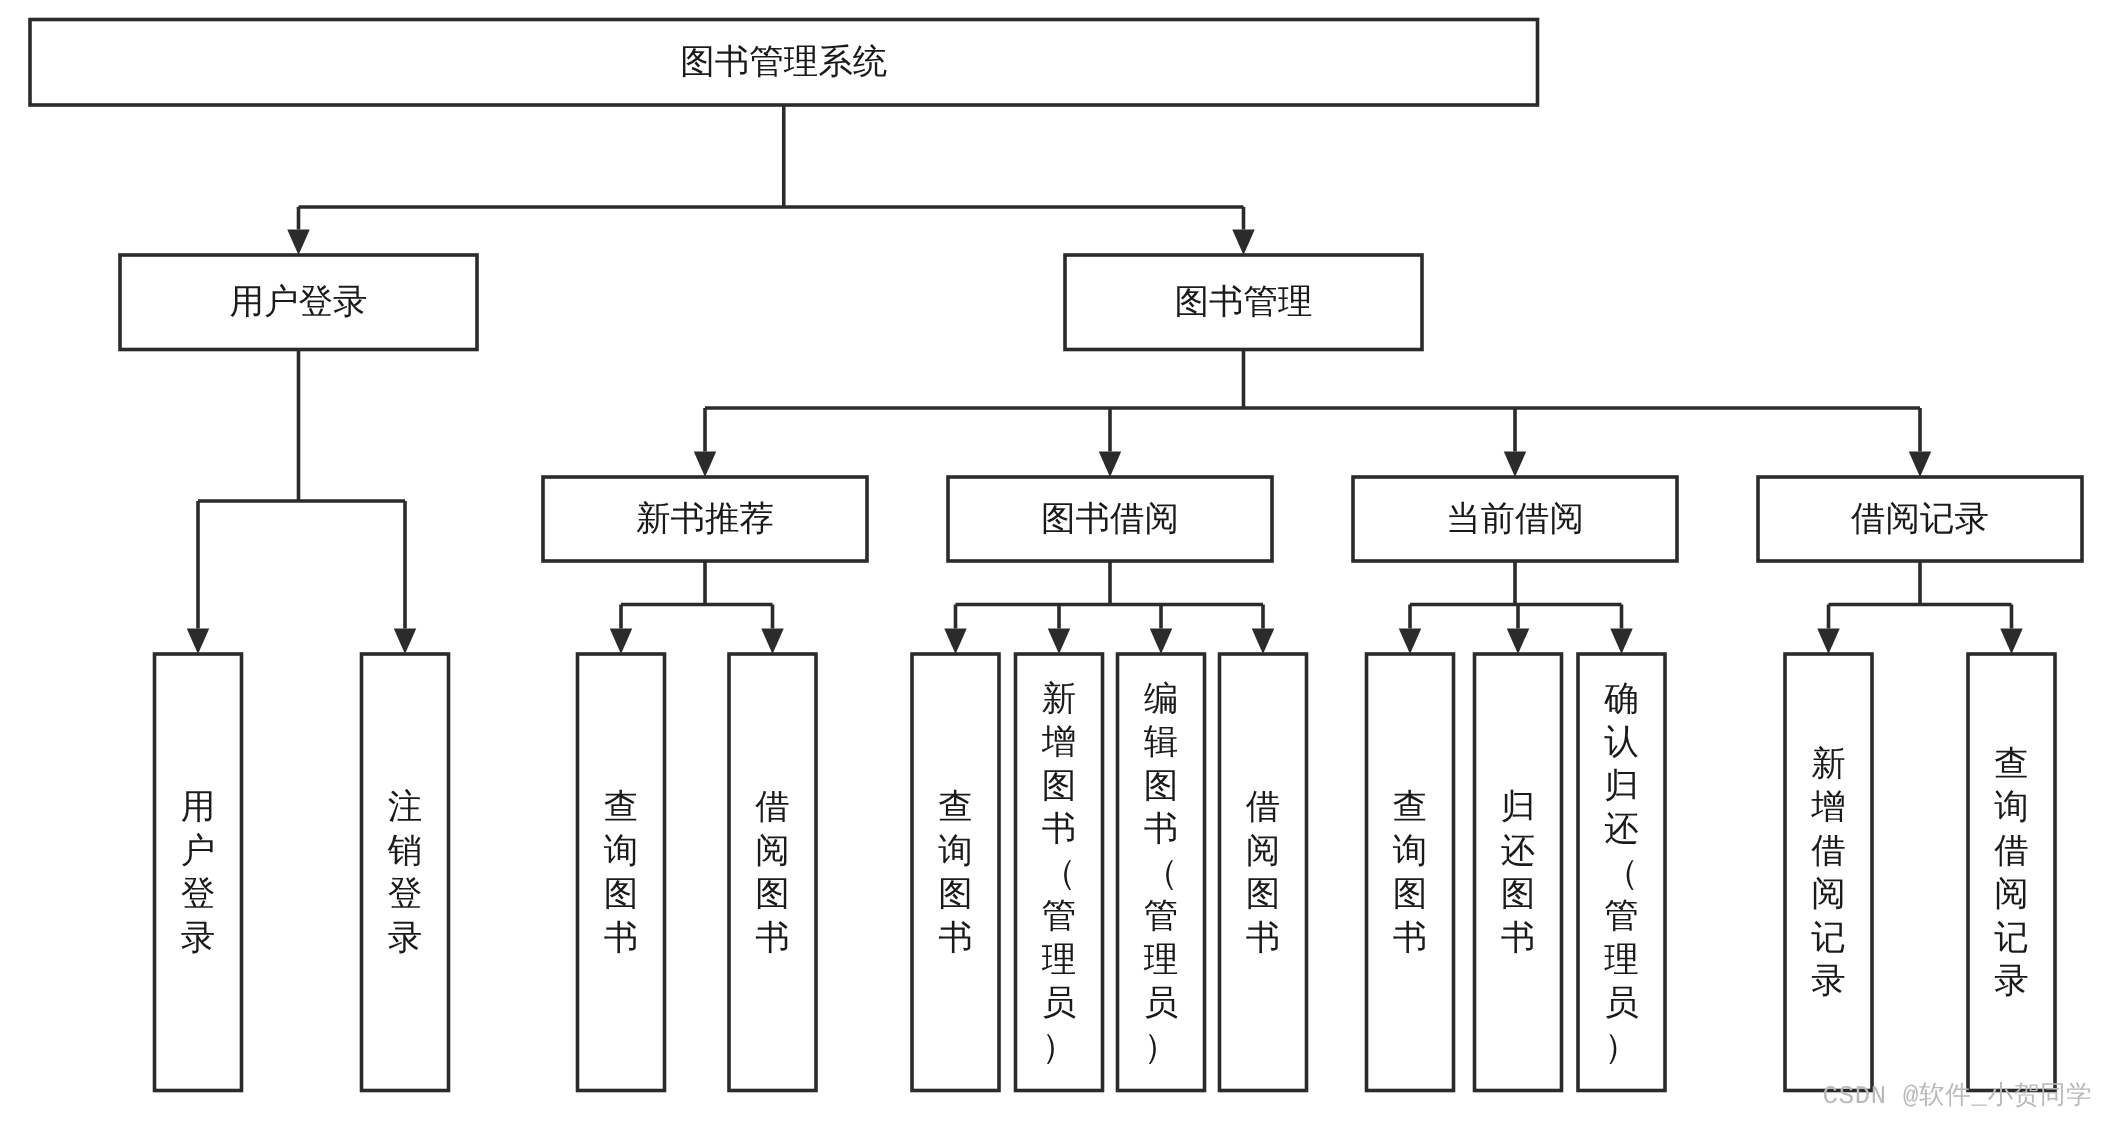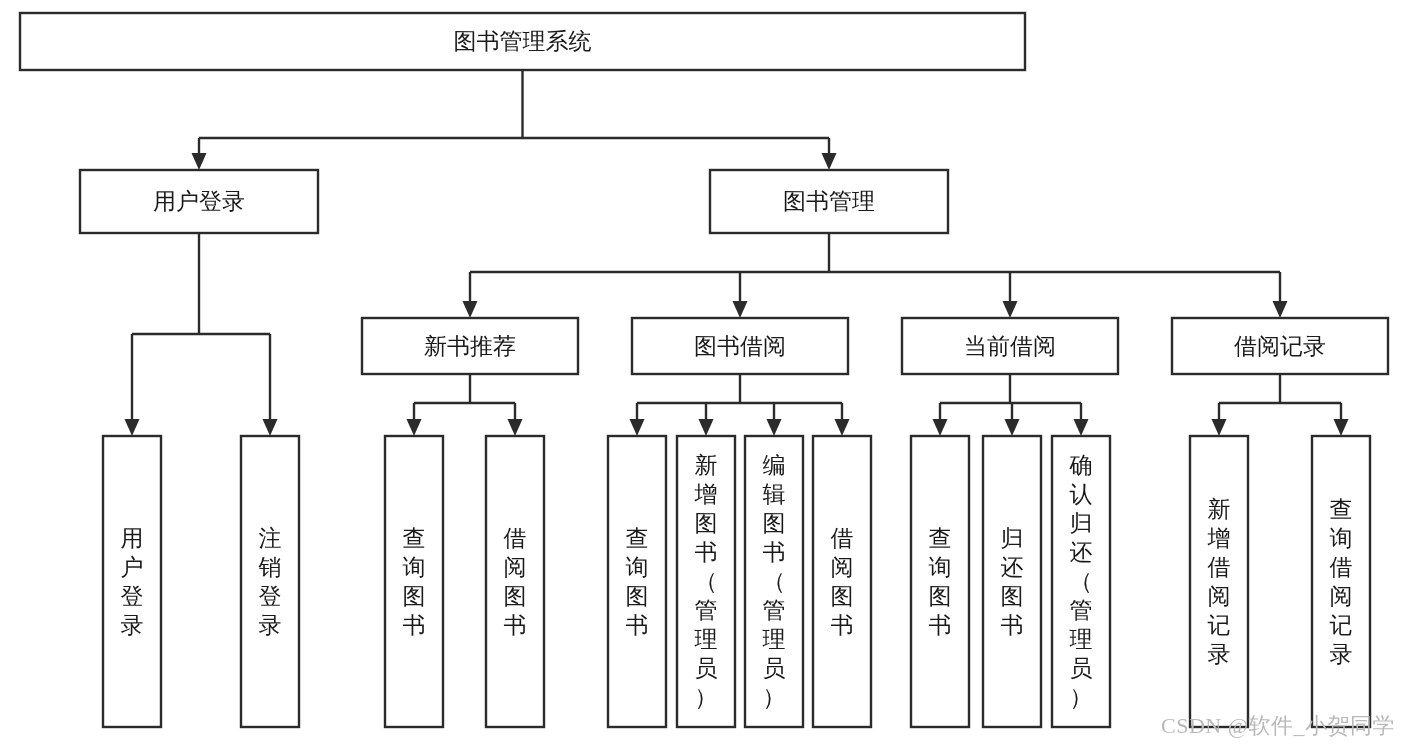--- a/index.html
+++ b/index.html
@@ -53,22 +53,22 @@
   .node-label-vertical {
     fill: #1a1a1a;
     font-family: "DejaVu Sans", "Liberation Sans", sans-serif;
     font-size: 23px;
     text-anchor: middle;
   }
   .watermark {
     position: absolute;
     right: 10px;
     bottom: 6px;
-    font-family: Liberation Serif, serif;
-    font-size: 22px;
+    font-family: Liberation Mono, monospace;
+    font-size: 17px;
     color: #b9b9b9;
     letter-spacing: 0.5px;
     white-space: nowrap;
     pointer-events: none;
   }
 </style>
 </head>
 <body>
 
 <div id="diagram-root">

